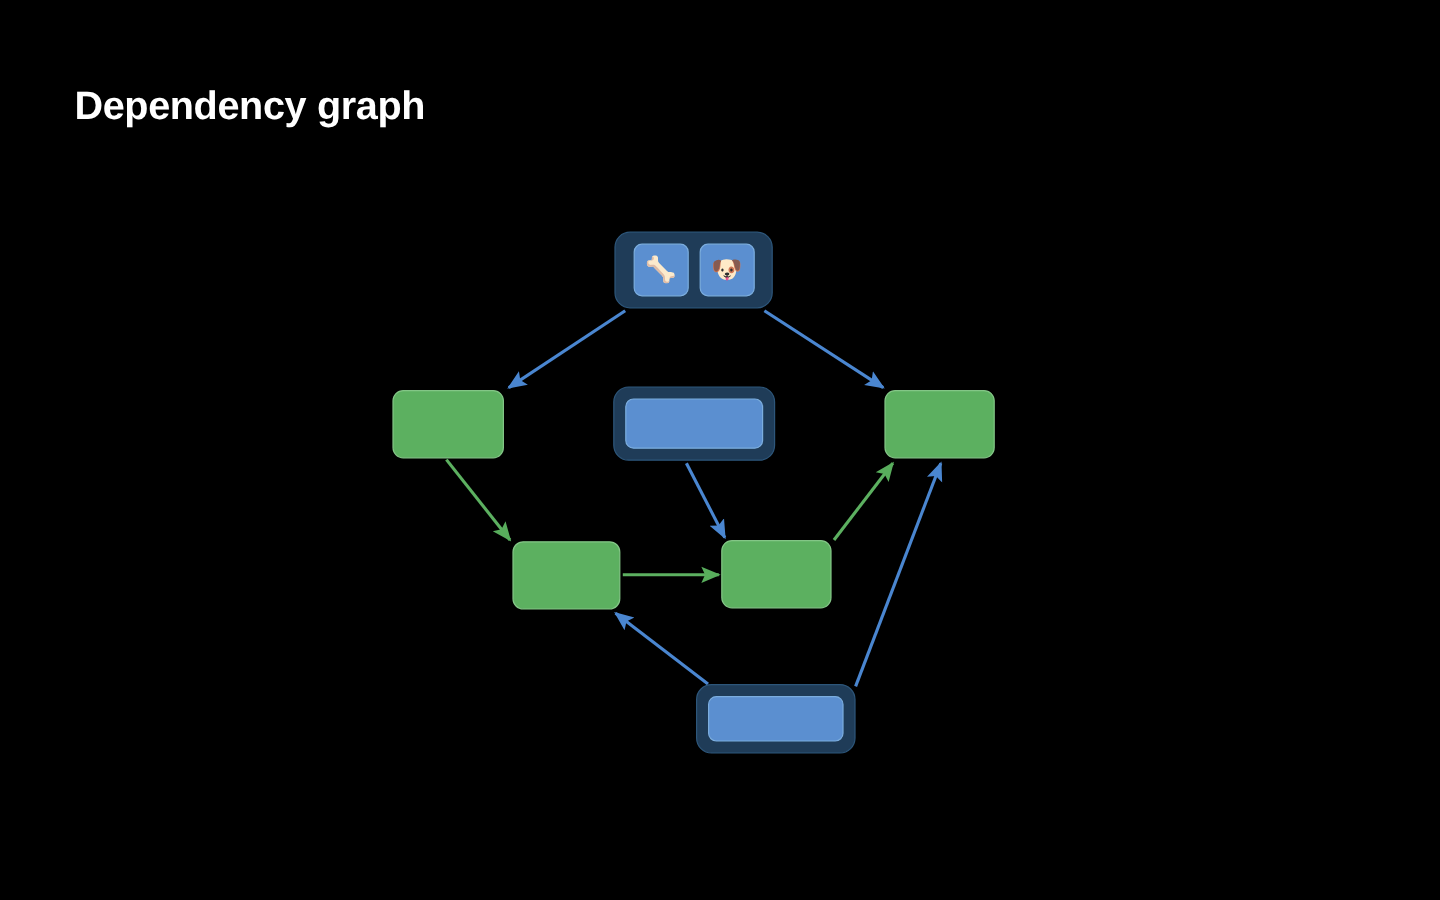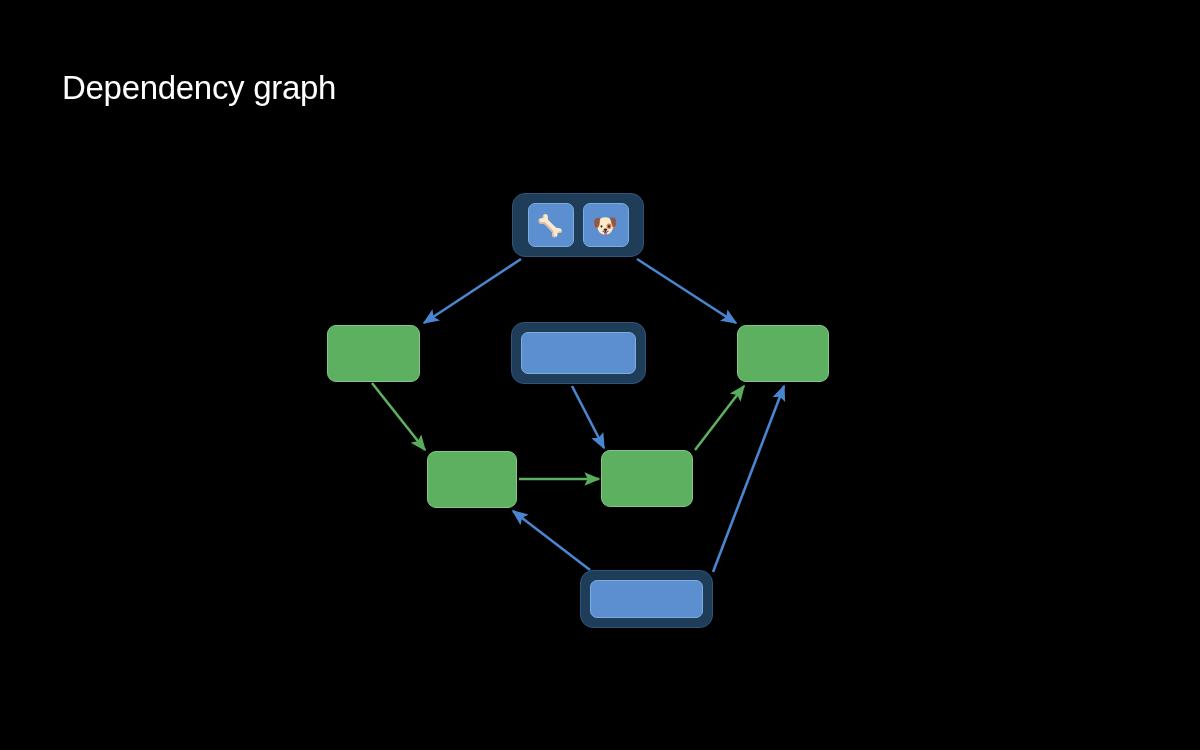--- a/index.html
+++ b/index.html
@@ -13,21 +13,21 @@
     overflow: hidden;
     font-family: "Liberation Sans", sans-serif;
     position: relative;
   }
   #page-title {
     position: absolute;
     left: 62px;
     top: 68px;
     color: #ffffff;
     font-size: 33px;
-    font-weight: normal;
+    font-weight: bold;
     letter-spacing: -0.3px;
     line-height: 1.2;
     white-space: nowrap;
   }
   #graph-canvas {
     position: absolute;
     left: 0;
     top: 0;
     width: 1200px;
     height: 750px;

